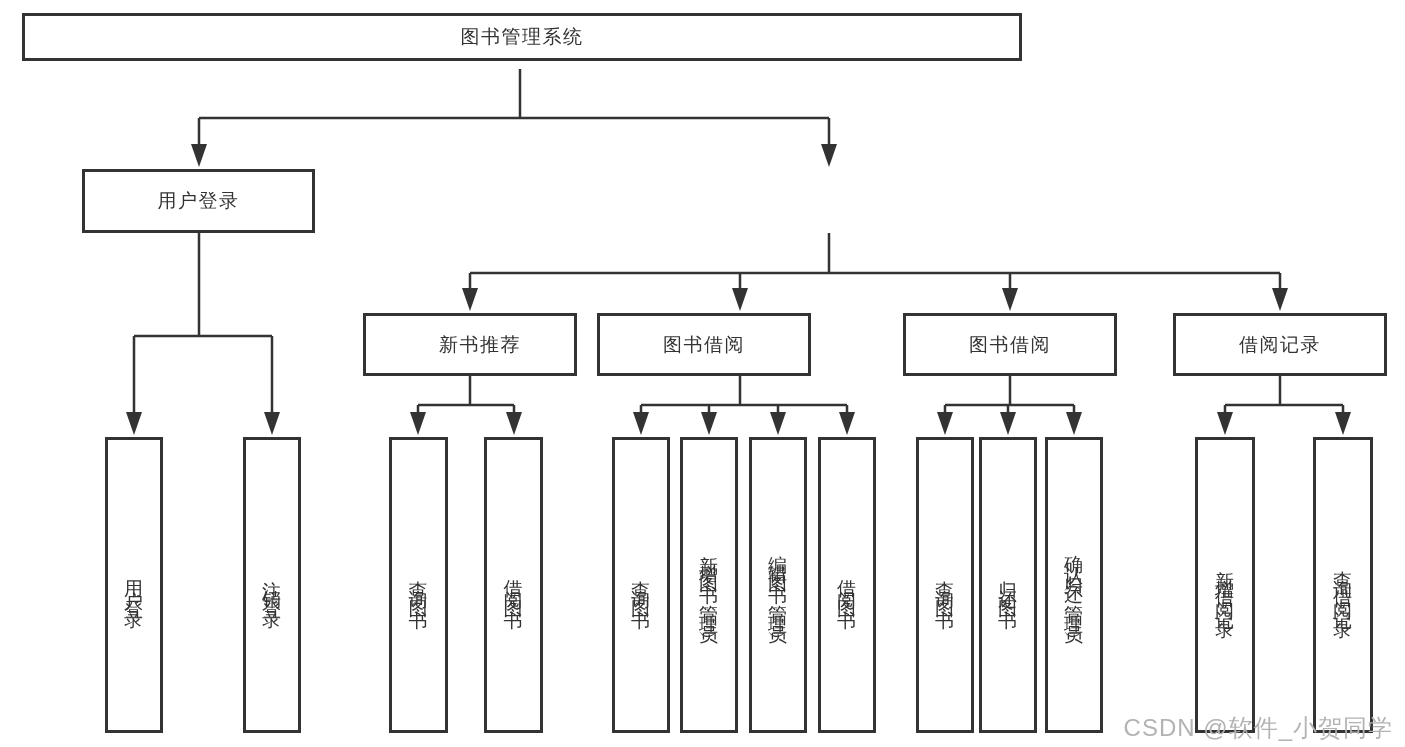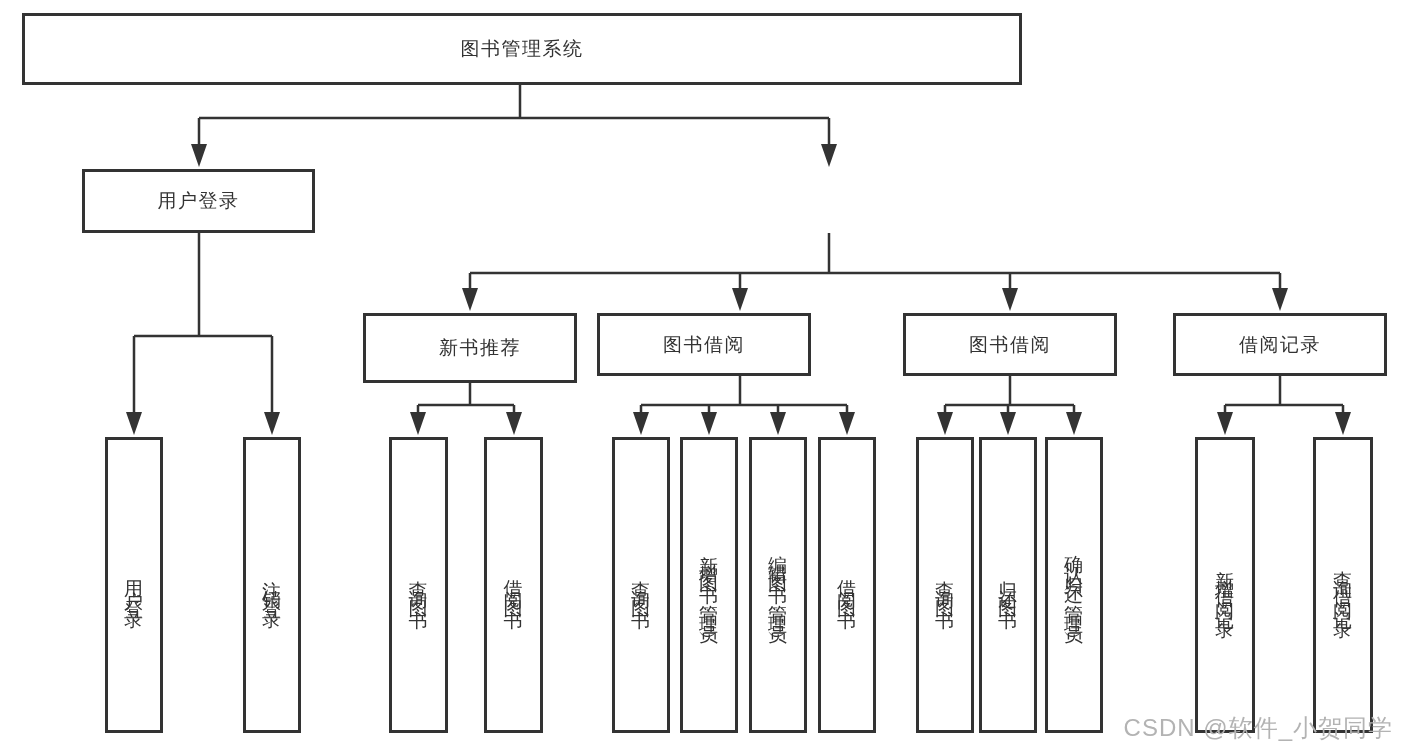--- a/index.html
+++ b/index.html
@@ -83,25 +83,25 @@
       <polygon points="770,412 786,412 778,435"></polygon>
       <polygon points="839,412 855,412 847,435"></polygon>
       <polygon points="937,412 953,412 945,435"></polygon>
       <polygon points="1000,412 1016,412 1008,435"></polygon>
       <polygon points="1066,412 1082,412 1074,435"></polygon>
       <polygon points="1217,412 1233,412 1225,435"></polygon>
       <polygon points="1335,412 1351,412 1343,435"></polygon>
     </g>
   </svg>
 
-  <div class="box" style="left:22px;top:13px;width:1000px;height:72px;">图书管理系统</div>
+  <div class="box" style="left:22px;top:13px;width:1000px;height:48px;">图书管理系统</div>
 
   <div class="box" style="left:82px;top:169px;width:233px;height:64px;">用户登录</div>
 
-  <div class="box" style="left:363px;top:313px;width:214px;height:70px;padding-left:20px;">新书推荐</div>
+  <div class="box" style="left:363px;top:313px;width:214px;height:63px;padding-left:20px;">新书推荐</div>
   <div class="box" style="left:597px;top:313px;width:214px;height:63px;">图书借阅</div>
   <div class="box" style="left:903px;top:313px;width:214px;height:63px;">图书借阅</div>
   <div class="box" style="left:1173px;top:313px;width:214px;height:63px;">借阅记录</div>
 
   <div class="vbox" style="left:105px;top:437px;width:58px;height:296px;">
     <span class="vtext">用户登录</span>
   </div>
   <div class="vbox" style="left:243px;top:437px;width:58px;height:296px;">
     <span class="vtext">注销登录</span>
   </div>

